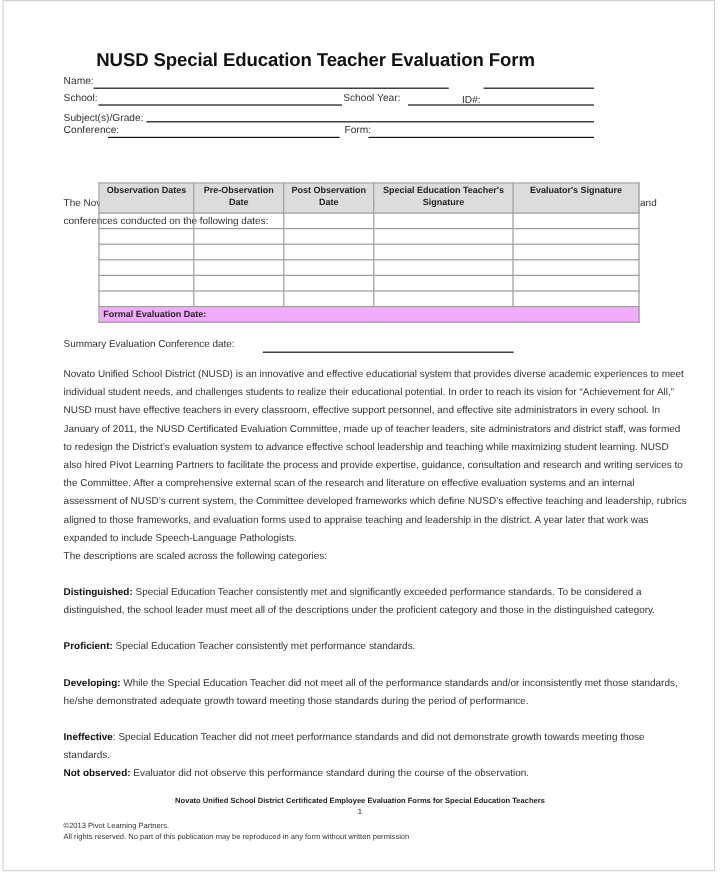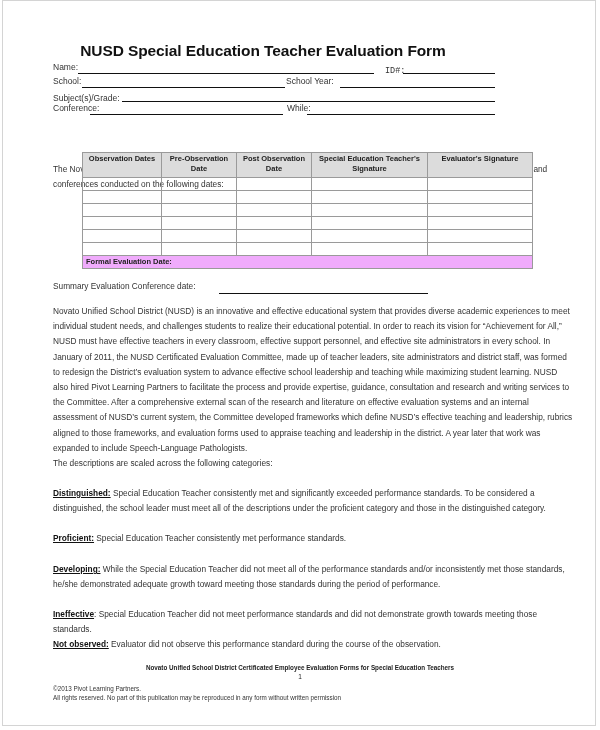--- a/index.html
+++ b/index.html
@@ -19,57 +19,57 @@
   table.obs th, table.obs td { border: 1px solid #9a9a9a; }
   table.obs th { background: #dcdcdc; font-weight: bold; color: #222; vertical-align: top;
                  padding: 1px 2px; line-height: 10px; height: 22px; }
   table.obs td { height: 12px; padding: 0; }
   table.obs tr.formal td { background: #f0abfc; font-weight: bold; padding: 0 3px; height: 12px;
                            line-height: 12px; }
   .summary { position: absolute; left: 53px; top: 281px; font-size: 8.3px; color: #333; }
   .summary-line { position: absolute; left: 219px; top: 293px; width: 209px; border-bottom: 1px solid #111; }
   .body-p { position: absolute; left: 53px; width: 520px; font-size: 8.3px; line-height: 15.2px;
             color: #333; }
-  .body-p b { color: #111; text-decoration: underline; }
+  .body-p b { color: #111; }
   .footer-title { position: absolute; left: 0; width: 600px; top: 664px; text-align: center;
                   font-size: 6.3px; font-weight: bold; color: #222; }
   .footer-page { position: absolute; left: 0; width: 600px; top: 673px; text-align: center;
                  font-size: 6.5px; color: #222; }
   .copyright { position: absolute; left: 53px; top: 684px; font-size: 6.3px; line-height: 9px; color: #333; }
 </style>
 </head>
 <body>
 
 <div class="page-frame"></div>
 
 <div class="title">NUSD Special Education Teacher Evaluation Form</div>
 
 <div class="field-row" style="top:62px;">
   <span class="lbl" style="left:0; top:0;">Name:</span>
   <span class="line" style="left:25px; top:11px; width:296px;"></span>
-  <span class="lbl" style="left:332px; top:4px;font-family:Liberation Mono, monospace;">ID#:</span>
+  <span class="lbl" style="left:332px; top:16px;">ID#:</span>
   <span class="line" style="left:350px; top:11px; width:92px;"></span>
 </div>
 
 <div class="field-row" style="top:76px;">
   <span class="lbl" style="left:0; top:0;">School:</span>
   <span class="line" style="left:29px; top:11px; width:203px;"></span>
   <span class="lbl" style="left:233px; top:0;">School Year:</span>
   <span class="line" style="left:287px; top:11px; width:155px;"></span>
 </div>
 
 <div class="field-row" style="top:90px;">
   <span class="lbl" style="left:0; top:3px;text-align:right;">Subject(s)/Grade:</span>
   <span class="line" style="left:69px; top:11px; width:373px;"></span>
 </div>
 
 <div class="field-row" style="top:103px;">
   <span class="lbl" style="left:0; top:0;">Conference:</span>
   <span class="line" style="left:37px; top:11px; width:193px;"></span>
-  <span class="lbl" style="left:234px; top:0;">While:</span>
+  <span class="lbl" style="left:234px; top:0;">Form:</span>
   <span class="line" style="left:254px; top:11px; width:188px;"></span>
 </div>
 
 <div class="intro">The Novato Unified School District Special Education Teacher Evaluation is based, in part, on a formal discussion of performances and conferences conducted on the following dates:</div>
 
 <table class="obs">
   <thead>
     <tr>
       <th style="width:74px;">Observation Dates</th>
       <th style="width:70px;">Pre-Observation Date</th>

